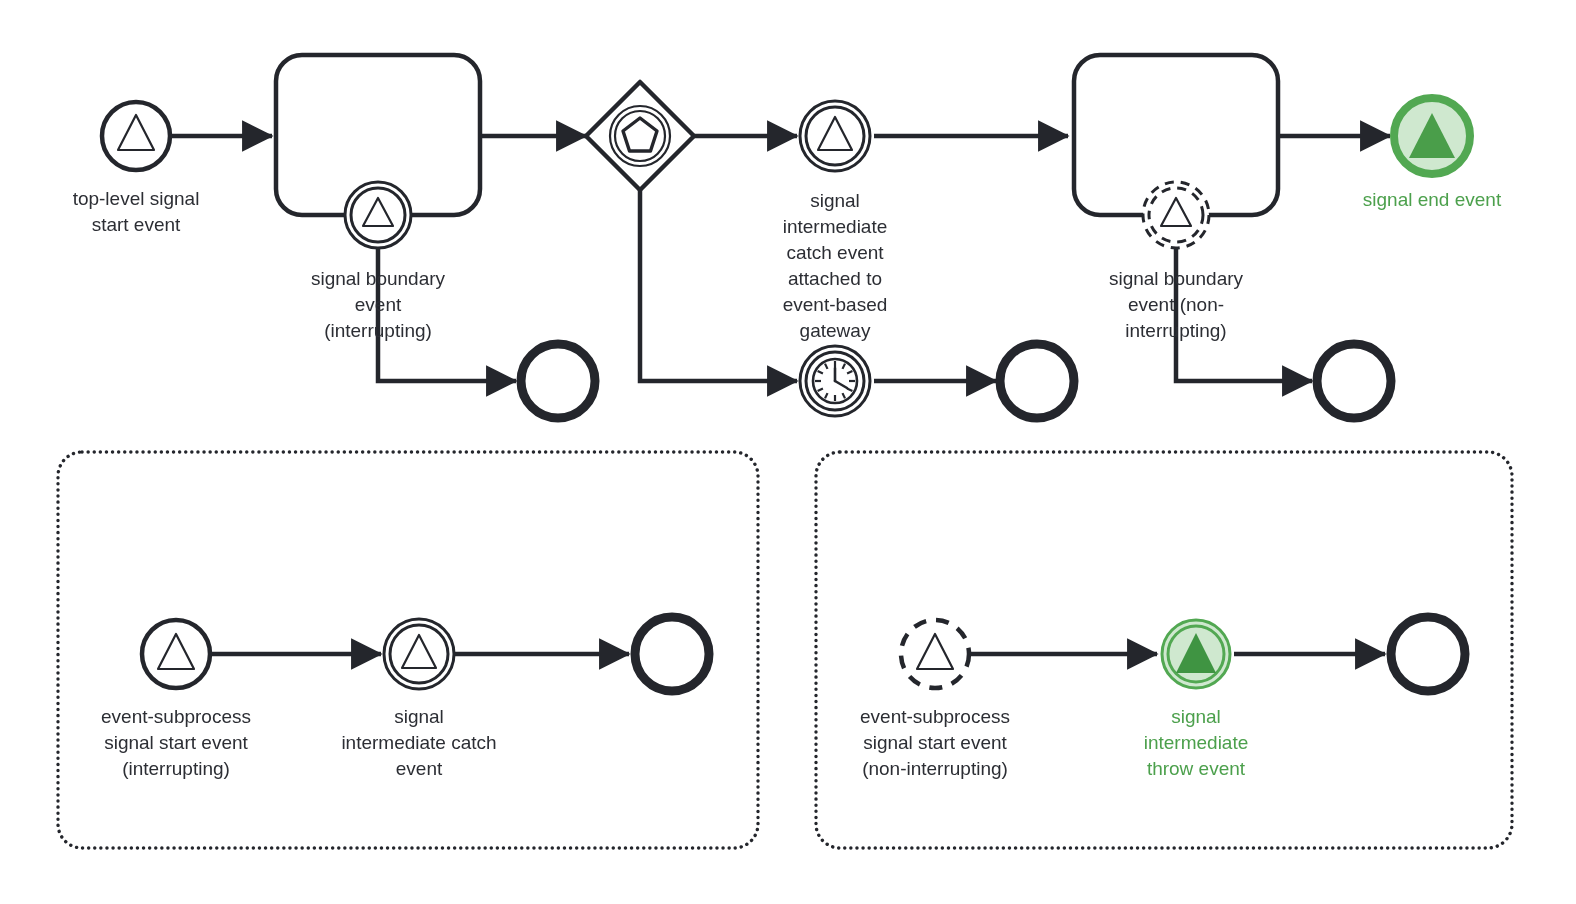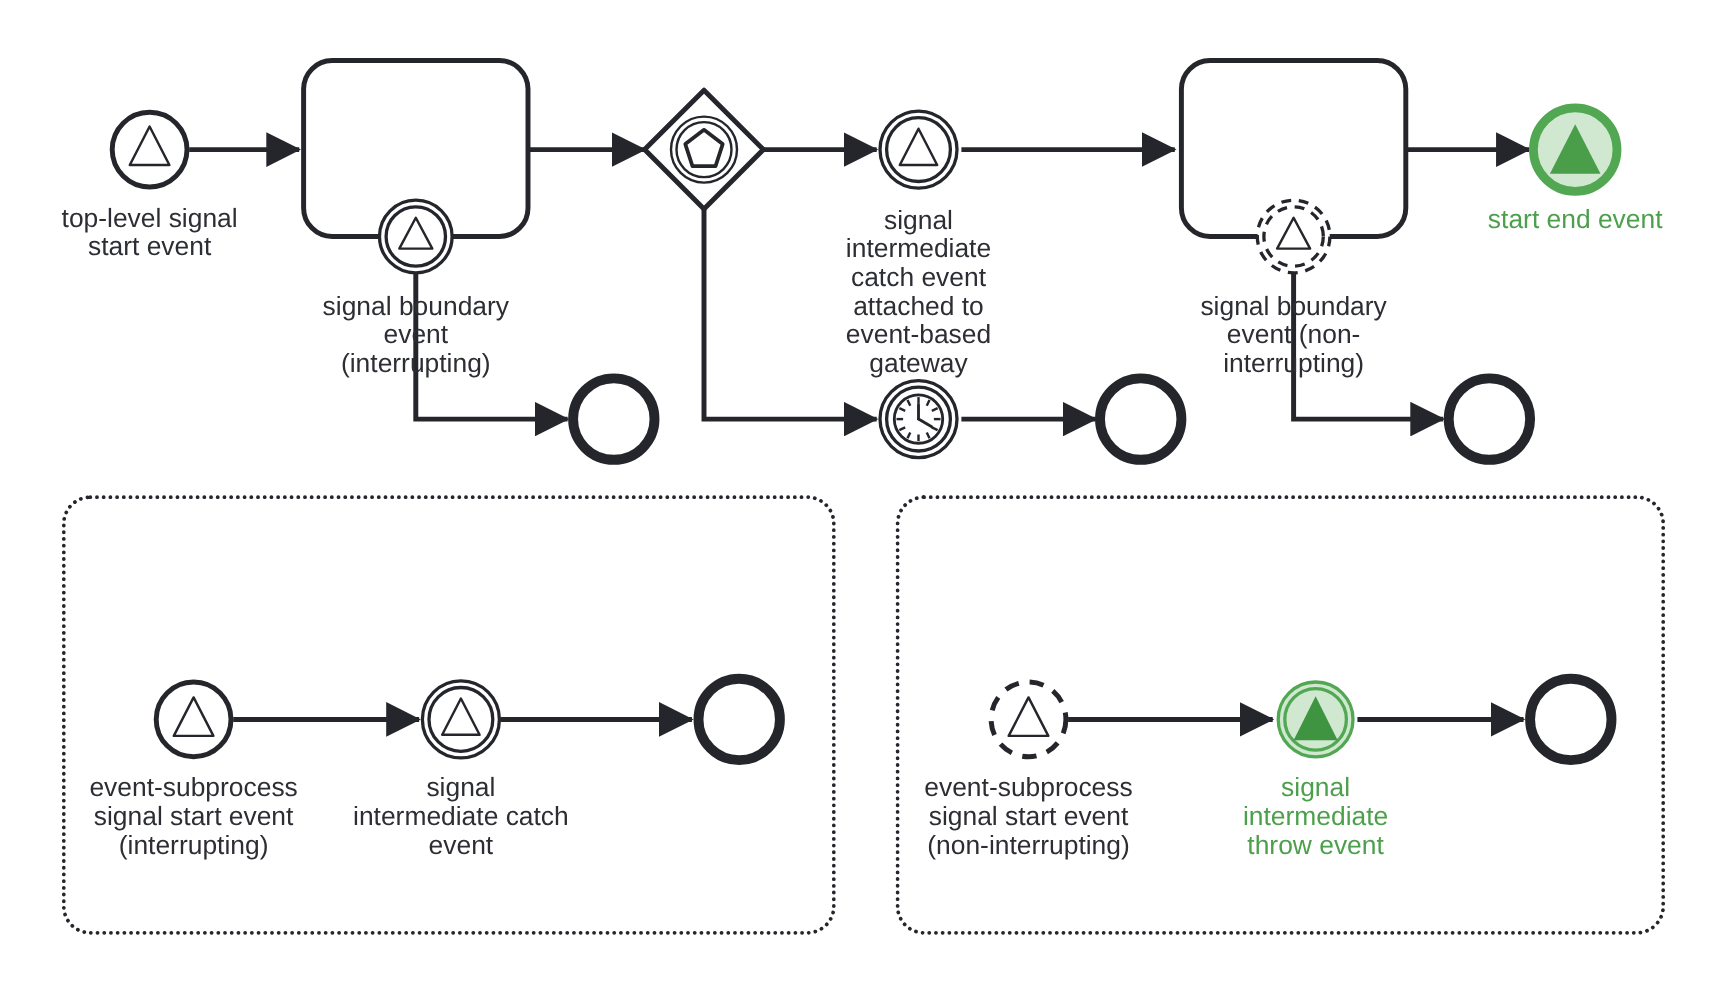--- a/index.html
+++ b/index.html
@@ -23,21 +23,21 @@
     position: absolute;
     left: 0;
     top: 0;
     width: 1576px;
     height: 904px;
   }
   .lbl {
     position: absolute;
     text-align: center;
     font-family: "Liberation Sans", sans-serif;
-    font-size: 24px;
+    font-size: 19px;
     line-height: 26px;
     color: #2c2e34;
     white-space: pre-line;
     pointer-events: none;
   }
   .lbl.green { color: #4ca04c; }
 </style>
 </head>
 <body>
 
@@ -181,21 +181,21 @@
 intermediate
 catch event
 attached to
 event-based
 gateway</div>
 
   <div class="lbl" style="left:1076px; top:266px; width:200px;">signal boundary
 event (non-
 interrupting)</div>
 
-  <div class="lbl green" style="left:1332px; top:187px; width:200px;">start end event</div>
+  <div class="lbl green" style="left:1332px; top:187px; width:200px;">signal end event</div>
 
   <div class="lbl" style="left:66px; top:704px; width:220px;">event-subprocess
 signal start event
 (interrupting)</div>
 
   <div class="lbl" style="left:299px; top:704px; width:240px;">signal
 intermediate catch
 event</div>
 
   <div class="lbl" style="left:823px; top:704px; width:224px;">event-subprocess

